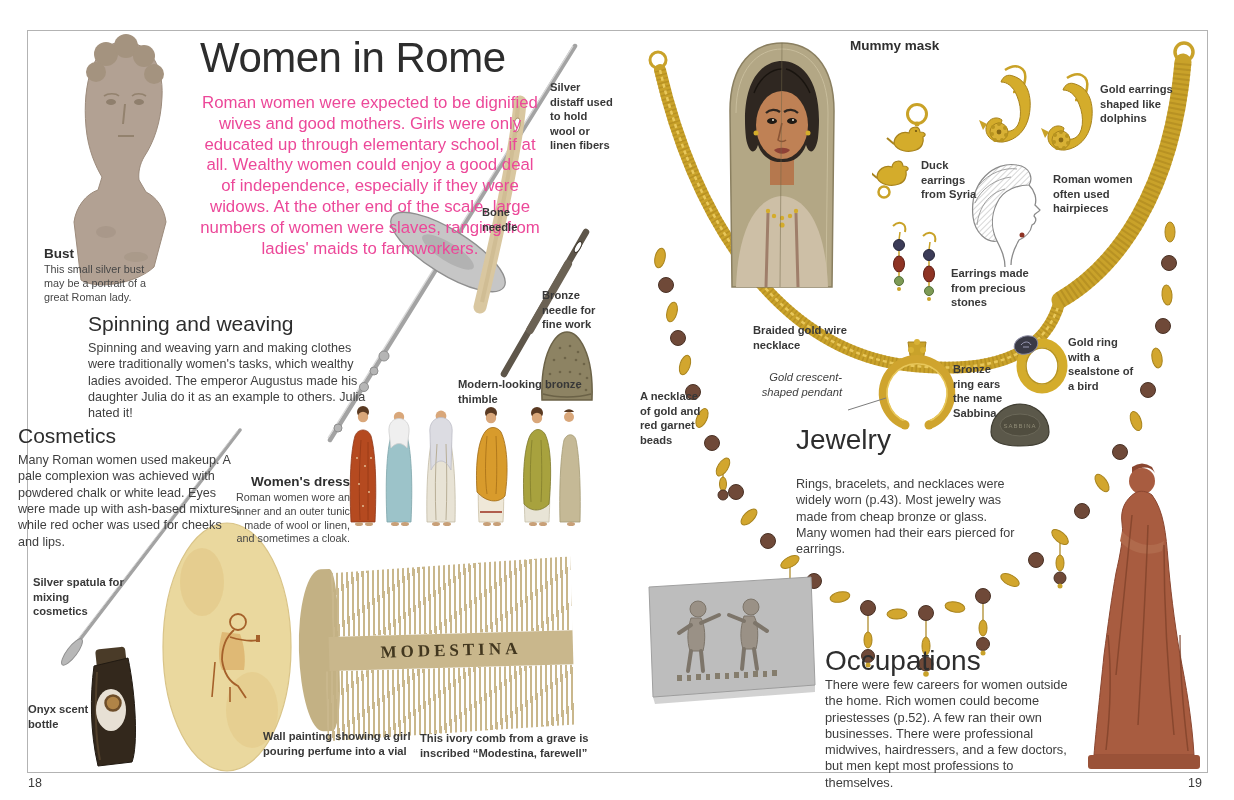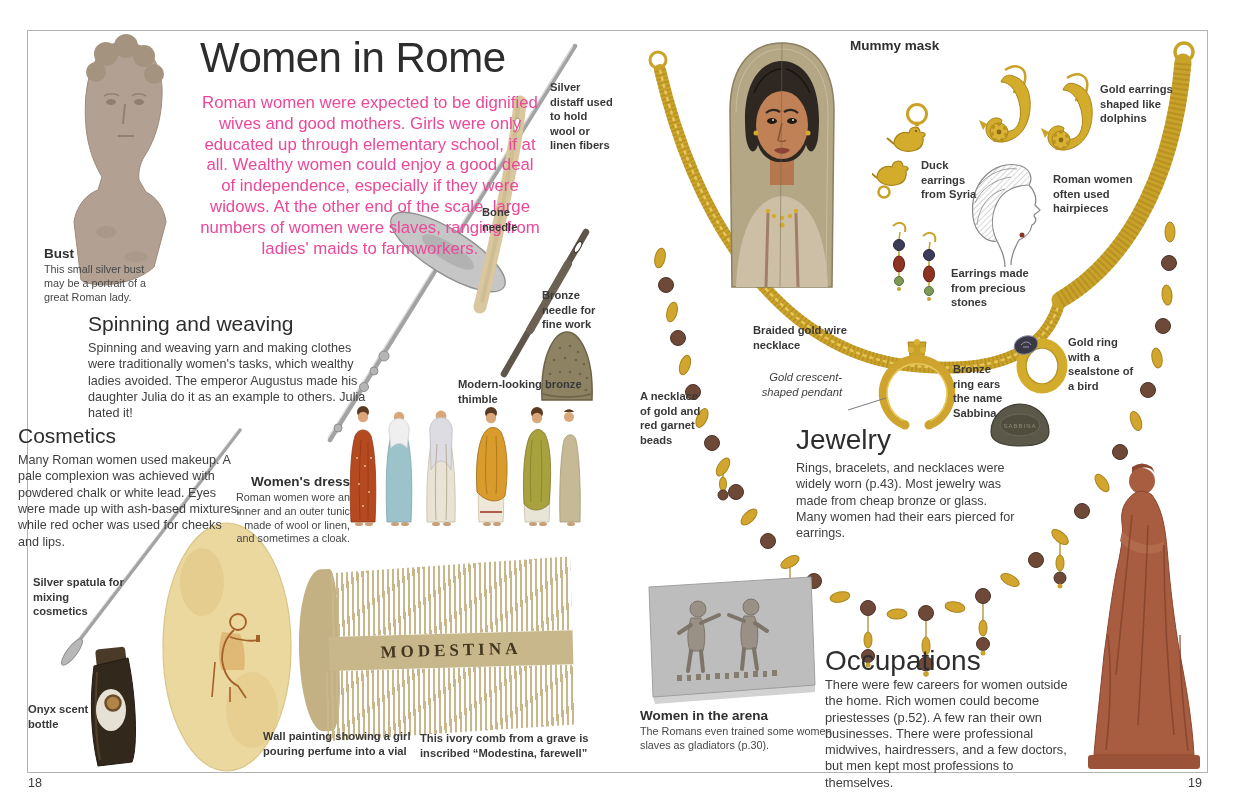--- a/index.html
+++ b/index.html
@@ -501,27 +501,23 @@
   <div class="abs txt lbl-it right" style="left:756px;top:370px;width:86px">Gold crescent-shaped pendant</div>
 
   <div class="abs txt lbl" style="left:953px;top:362px;width:60px">Bronze ring ears the name Sabbina</div>
 
   <div class="abs txt lbl" style="left:1068px;top:335px;width:72px">Gold ring with a sealstone of a bird</div>
 
   <div class="abs txt lbl" style="left:640px;top:389px;width:70px">A necklace of gold and red garnet beads</div>
 
   <div class="abs txt center" style="left:796px;top:424px;width:224px">
     <div class="sec-head-lg">Jewelry</div>
-    <div class="sec-body" style="margin-top:4px">Rings, bracelets, and necklaces were widely worn (p.43). Most jewelry was made from cheap bronze or glass. Many women had their ears pierced for earrings.</div>
+    <div class="sec-body" style="margin-top:20px">Rings, bracelets, and necklaces were widely worn (p.43). Most jewelry was made from cheap bronze or glass. Many women had their ears pierced for earrings.</div>
   </div>
 
   <div class="abs txt" style="left:825px;top:645px;width:300px">
     <div class="sec-head-lg">Occupations</div>
     <div style="font-size:12.8px;line-height:1.27;width:250px">There were few careers for women outside the home. Rich women could become priestesses (p.52). A few ran their own businesses. There were professional midwives, hairdressers, and a few doctors, but men kept most professions to themselves.</div>
   </div>
 
-  <div class="abs txt" style="left:640px;top:708px;width:195px">
-    <div class="cap-head">Women in the arena</div>
-    <div class="cap-body">The Romans even trained some women slaves as gladiators (p.30).</div>
-  </div>
 
   <div class="abs txt pagenum" style="left:1188px;top:776px;width:20px">19</div>
 </div>
 
 </body></html>

